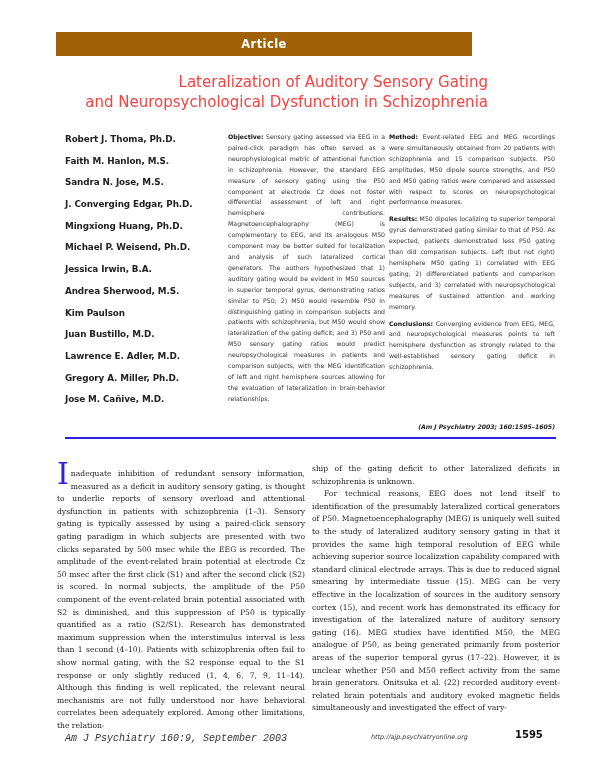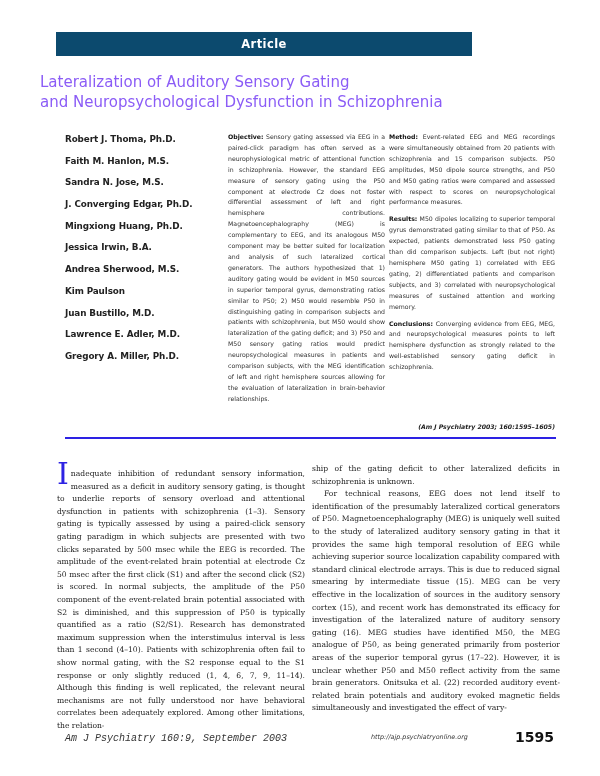--- a/index.html
+++ b/index.html
@@ -1,25 +1,25 @@
 <!DOCTYPE html>
 <html><head>
 <meta charset="utf-8">
 <style>
   html, body { margin: 0; padding: 0; background: #ffffff; }
   body { width: 600px; height: 776px; position: relative; overflow: hidden; color: #1a1a1a; }
   .banner {
     position: absolute; left: 56px; top: 32px; width: 416px; height: 24px;
-    background: #0c4a6e; color: #fff; text-align: center;
+    background: #a16207; color: #fff; text-align: center;
     font-family: "DejaVu Sans", sans-serif; font-weight: bold; font-size: 11.5px;
     line-height: 24px; letter-spacing: 0.4px;
   }
   .title {
-    position: absolute; left: 40px; top: 72px; width: 448px; text-align: left;
-    font-family: "DejaVu Sans", sans-serif; font-size: 15px; line-height: 20px; color: #8b5cf6;
+    position: absolute; left: 40px; top: 72px; width: 448px; text-align: right;
+    font-family: "DejaVu Sans", sans-serif; font-size: 15px; line-height: 20px; color: #ef4444;
   }
   .authors { position: absolute; left: 65px; top: 132px; width: 160px; }
   .author {
     font-family: "DejaVu Sans", sans-serif; font-weight: bold; font-size: 8.8px;
     height: 21.7px; line-height: 14px; color: #222;
     white-space: nowrap; letter-spacing: -0.1px;
   }
   .abstract-col {
     position: absolute; top: 132px; width: 157px;
     font-family: "DejaVu Sans", sans-serif; font-size: 6.2px; line-height: 10.9px; color: #333;
@@ -52,47 +52,49 @@
   .footer-left {
     position: absolute; left: 65px; top: 733px;
     font-family: Liberation Mono, monospace; font-style: italic; font-size: 10px; color: #333;
   }
   .footer-url {
     position: absolute; left: 371px; top: 733px;
     font-family: "DejaVu Sans", sans-serif; font-style: italic; font-size: 6.4px; color: #333;
   }
   .footer-page {
     position: absolute; left: 515px; top: 729px;
-    font-family: "DejaVu Sans", sans-serif; font-weight: bold; font-size: 14px; color: #111;
+    font-family: "DejaVu Sans", sans-serif; font-weight: bold; font-size: 10px; color: #111;
   }
 </style>
 </head>
 <body>
 
 <div class="banner">
   <span>Article</span>
 </div>
 
 <div class="title">
   <div>Lateralization of Auditory Sensory Gating</div>
   <div>and Neuropsychological Dysfunction in Schizophrenia</div>
 </div>
 
 <div class="authors">
   <div class="author">Robert J. Thoma, Ph.D.</div>
   <div class="author">Faith M. Hanlon, M.S.</div>
   <div class="author">Sandra N. Jose, M.S.</div>
   <div class="author">J. Converging Edgar, Ph.D.</div>
   <div class="author">Mingxiong Huang, Ph.D.</div>
+  <div class="author">Michael P. Weisend, Ph.D.</div>
   <div class="author">Jessica Irwin, B.A.</div>
   <div class="author">Andrea Sherwood, M.S.</div>
   <div class="author">Kim Paulson</div>
   <div class="author">Juan Bustillo, M.D.</div>
   <div class="author">Lawrence E. Adler, M.D.</div>
   <div class="author">Gregory A. Miller, Ph.D.</div>
+  <div class="author">Jose M. Cañive, M.D.</div>
 </div>
 
 <div class="abstract-col col-a">
   <p><span class="h">Objective:</span><span> Sensory gating assessed via EEG in a paired-click paradigm has often served as a neurophysiological metric of attentional function in schizophrenia. However, the standard EEG measure of sensory gating using the P50 component at electrode Cz does not foster differential assessment of left and right hemisphere contributions. Magnetoencephalography (MEG) is complementary to EEG, and its analogous M50 component may be better suited for localization and analysis of such lateralized cortical generators. The authors hypothesized that 1) auditory gating would be evident in M50 sources in superior temporal gyrus, demonstrating ratios similar to P50; 2) M50 would resemble P50 in distinguishing gating in comparison subjects and patients with schizophrenia, but M50 would show lateralization of the gating deficit; and 3) P50 and M50 sensory gating ratios would predict neuropsychological measures in patients and comparison subjects, with the MEG identification of left and right hemisphere sources allowing for the evaluation of lateralization in brain-behavior relationships.</span></p>
 </div>
 
 <div class="abstract-col col-b">
   <p><span class="h">Method:</span><span> Event-related EEG and MEG recordings were simultaneously obtained from 20 patients with schizophrenia and 15 comparison subjects. P50 amplitudes, M50 dipole source strengths, and P50 and M50 gating ratios were compared and assessed with respect to scores on neuropsychological performance measures.</span></p>
   <p><span class="h">Results:</span><span> M50 dipoles localizing to superior temporal gyrus demonstrated gating similar to that of P50. As expected, patients demonstrated less P50 gating than did comparison subjects. Left (but not right) hemisphere M50 gating 1) correlated with EEG gating, 2) differentiated patients and comparison subjects, and 3) correlated with neuropsychological measures of sustained attention and working memory.</span></p>
   <p><span class="h">Conclusions:</span><span> Converging evidence from EEG, MEG, and neuropsychological measures points to left hemisphere dysfunction as strongly related to the well-established sensory gating deficit in schizophrenia.</span></p>

